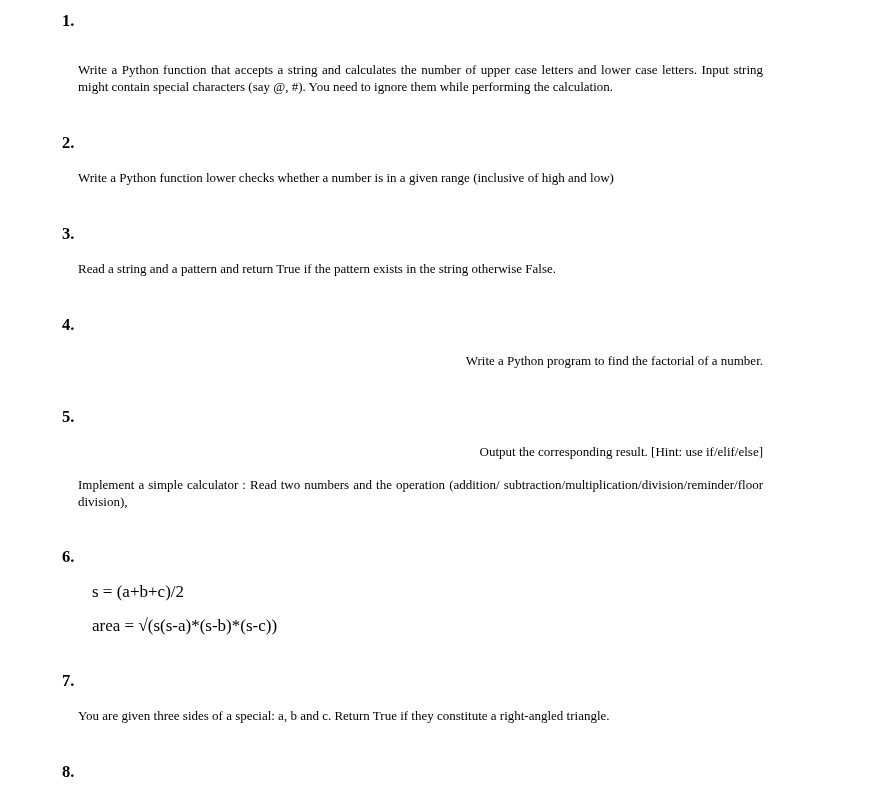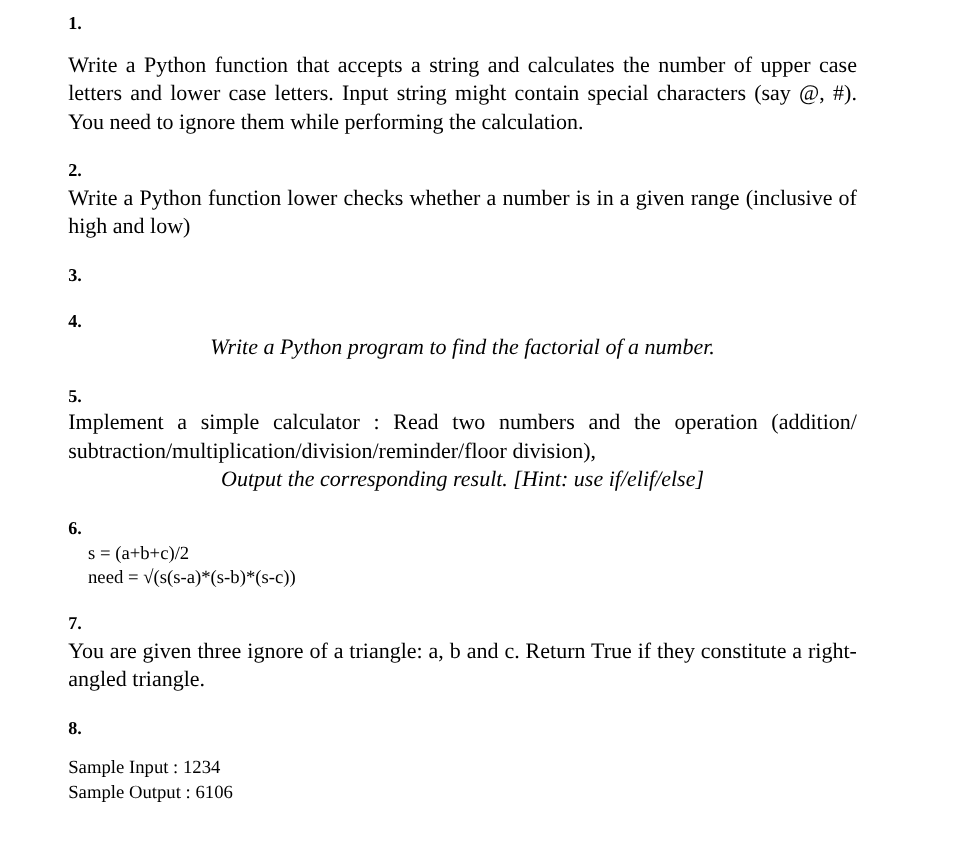--- a/index.html
+++ b/index.html
@@ -26,37 +26,36 @@
     margin: 0 0 0 0;
   }
   .num {
     font-weight: bold;
     font-size: 16.5px;
     line-height: 1.35;
     margin: 0;
     padding: 0;
   }
   .body-text {
-    font-size: 20px;
+    font-size: 13px;
     line-height: 1.30;
     text-align: justify;
     text-justify: inter-word;
-    margin: 0;
+    margin: 16px;
     padding: 0;
   }
   .body-text.nojust {
-    text-align: center;
-    font-style: italic;
+    text-align: right;
   }
   .gap-lg { height: 20px; }
   .gap-md { height: 14px; }
   .formula {
     font-size: 17px;
     line-height: 1.32;
-    margin: 0;
+    margin: 12px;
     padding-left: 18px;
   }
   .sample {
     font-size: 17px;
     line-height: 1.32;
     margin: 0;
     font-family: Liberation Serif, serif;
   }
 </style>
 </head>
@@ -74,50 +73,51 @@
 
   <div class="item">
     <div class="num">2.</div>
     <div class="body-text">Write a Python function lower checks whether a number is in a given range (inclusive of high and low)</div>
   </div>
 
   <div class="gap-lg"></div>
 
   <div class="item">
     <div class="num">3.</div>
+    <div class="body-text">Read a string and a pattern and return True if the pattern exists in the string otherwise False.</div>
   </div>
 
   <div class="gap-lg"></div>
 
   <div class="item">
     <div class="num">4.</div>
     <div class="body-text nojust">Write a Python program to find the factorial of a number.</div>
   </div>
 
   <div class="gap-lg"></div>
 
   <div class="item">
     <div class="num">5.</div>
+    <div class="body-text nojust">Output the corresponding result. [Hint: use if/elif/else]</div>
     <div class="body-text">Implement a simple calculator : Read two numbers and the operation (addition/ subtraction/multiplication/division/reminder/floor division),</div>
-    <div class="body-text nojust">Output the corresponding result. [Hint: use if/elif/else]</div>
   </div>
 
   <div class="gap-lg"></div>
 
   <div class="item">
     <div class="num">6.</div>
     <div class="formula">s = (a+b+c)/2</div>
-    <div class="formula">need = √(s(s-a)*(s-b)*(s-c))</div>
+    <div class="formula">area = √(s(s-a)*(s-b)*(s-c))</div>
   </div>
 
   <div class="gap-lg"></div>
 
   <div class="item">
     <div class="num">7.</div>
-    <div class="body-text">You are given three ignore of a triangle: a, b and c. Return True if they constitute a right-angled triangle.</div>
+    <div class="body-text">You are given three sides of a special: a, b and c. Return True if they constitute a right-angled triangle.</div>
   </div>
 
   <div class="gap-lg"></div>
 
   <div class="item">
     <div class="num">8.</div>
     <div class="gap-md"></div>
     <div class="sample">Sample Input : 1234</div>
     <div class="sample">Sample Output : 6106</div>
   </div>

